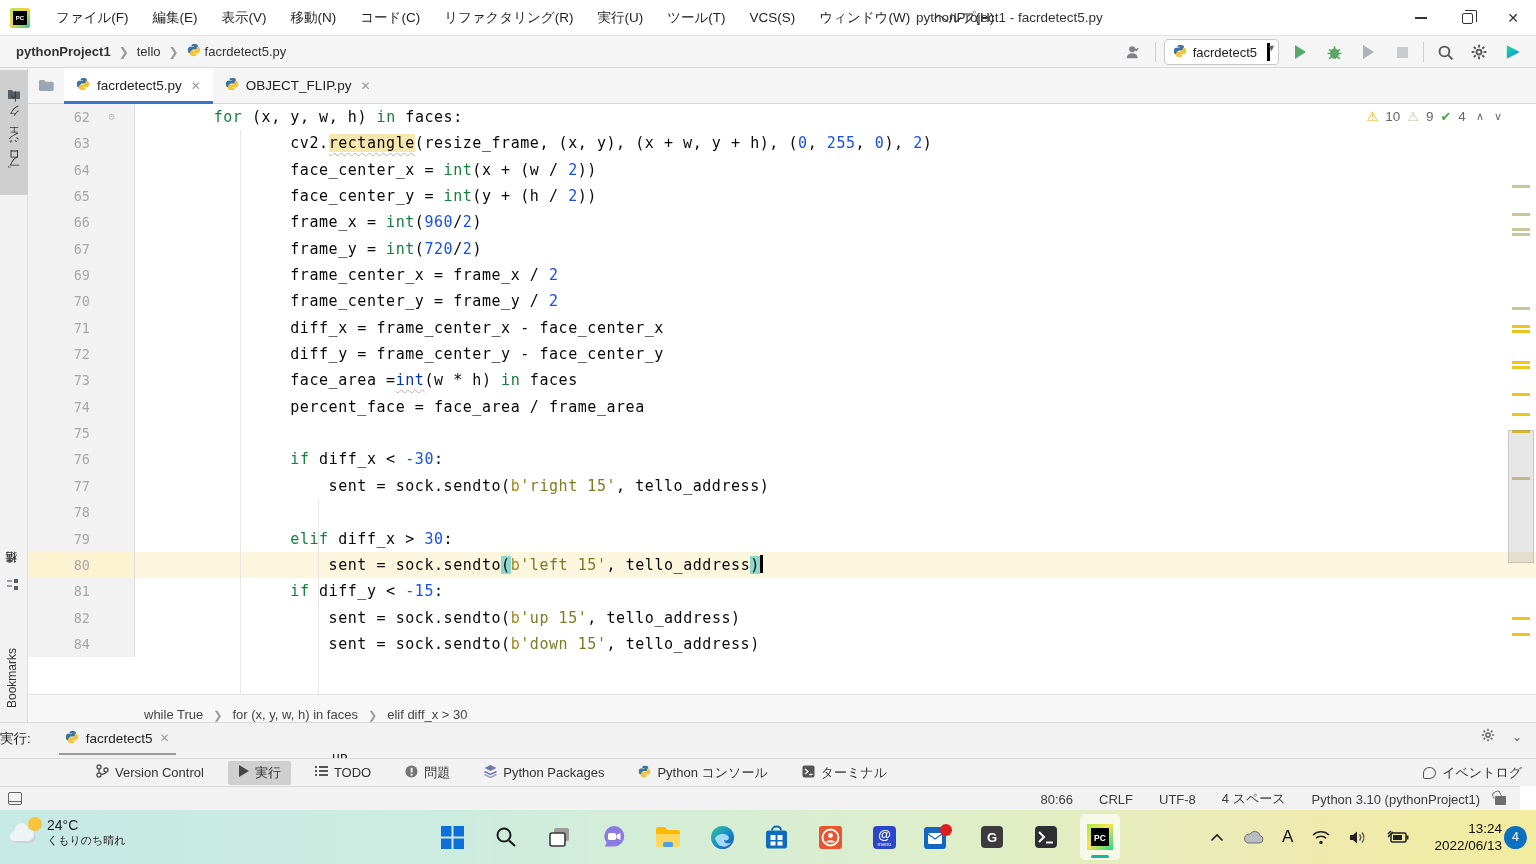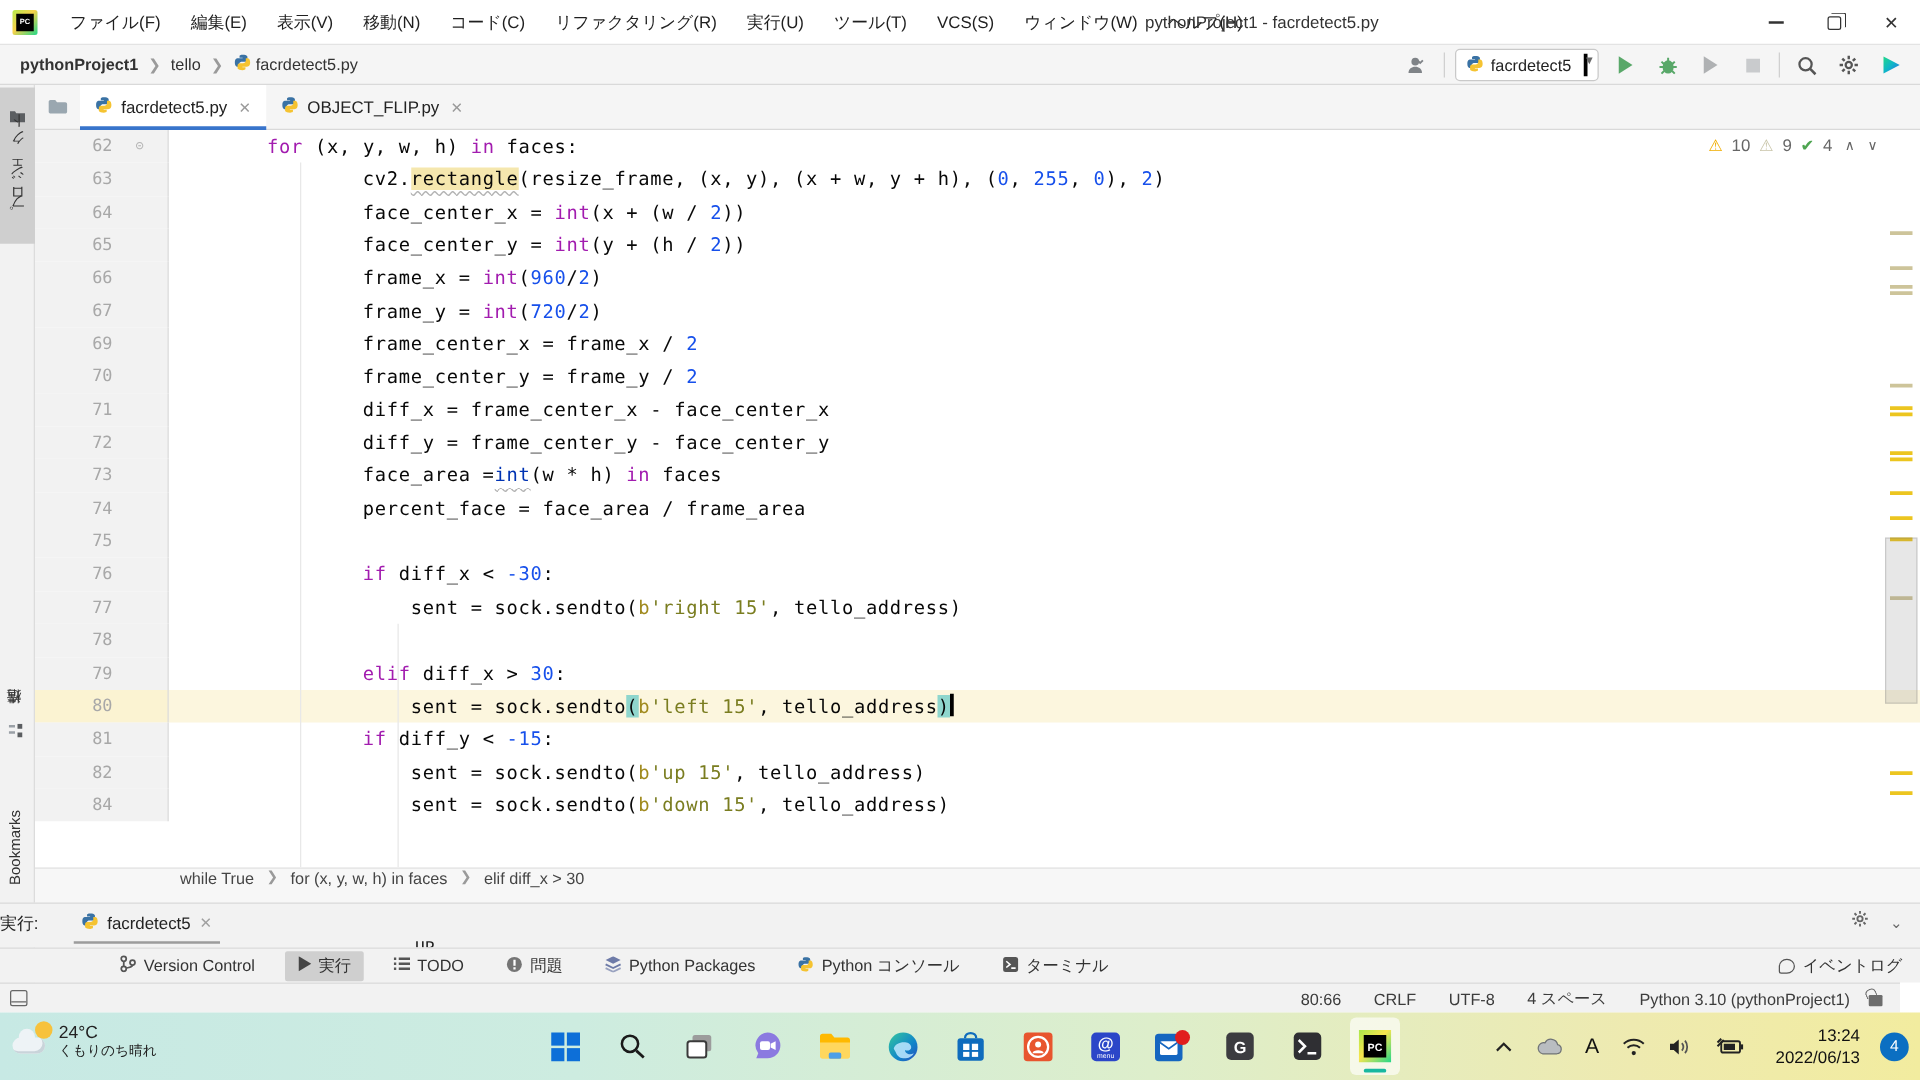--- a/index.html
+++ b/index.html
@@ -55,41 +55,41 @@
 
   
   #editor { position:absolute; left:28px; top:104px; width:1508px; height:590px; background:#fff; overflow:hidden; font-family:"DejaVu Sans Mono","Liberation Mono",monospace; }
   .row { display:flex; height:26.35px; line-height:26.35px; white-space:pre; font-size:15px; letter-spacing:0.55px; }
   .row .gut { width:107px; flex:0 0 107px; background:#f2f2f2; border-right:1px solid #dcdcdc; display:flex; }
   .row.cur .gut { background:#fbf3d2; }
   .row.cur { background:#fcf6de; }
   .ln { width:62px; text-align:right; color:#a8a8a8; font-size:13.5px; letter-spacing:0; }
   .foldc { width:44px; text-align:center; color:#b5b5b5; font-size:11px; }
   .codetxt { padding-left:2px; color:#080808; }
-  .tk { color:#a21caf; }
+  .tk { color:#15803d; }
   .tn { color:#1750eb; }
   .ts { color:#7a7d20; }
   .tb { color:#a08a1e; }
   .thw { background:#f5e7ae; text-decoration:underline wavy #b3b3b3 1px; text-underline-offset:4px; }
   .twk { color:#0033b3; text-decoration:underline wavy #b3b3b3 1px; text-underline-offset:4px; }
   .tpar { background:#8fd6cd; }
   .caret { display:inline-block; width:3px; height:18px; background:#000; vertical-align:-3px; }
   .guide { position:absolute; width:1px; background:#e8e8e8; }
   #insp-widget { position:absolute; right:34px; top:5px; display:flex; align-items:center; gap:7px; font-size:13.5px; color:#666; font-family:"Liberation Sans",sans-serif; letter-spacing:0; }
   #insp-widget .warn1 { color:#f0ad00; font-size:13px; }
   #insp-widget .warn2 { color:#c9c5a9; font-size:13px; }
   #insp-widget .ok { color:#4ea551; font-size:13px; }
   #insp-widget .chev { color:#666; font-size:11px; margin-left:3px; }
   .smark { position:absolute; width:18px; height:2.5px; right:6px; }
   .smark.tan { background:#cdc49a; }
   .smark.yellow { background:#ecc51f; }
   #scroll-thumb { position:absolute; right:2px; width:26px; background:rgba(120,120,120,0.18); border:1px solid rgba(110,110,110,0.25); }
 
   
-  #crumbbar { position:absolute; left:28px; top:694px; width:1508px; height:28px; background:#f7f7f7; border-top:1px solid #e2e2e2; display:flex; align-items:flex-start; padding-left:116px; font-size:13px; color:#454545; }
+  #crumbbar { position:absolute; left:28px; top:694px; width:1508px; height:28px; background:#f7f7f7; border-top:1px solid #e2e2e2; display:flex; align-items:flex-end; padding-left:116px; font-size:13px; color:#454545; }
   #crumbbar .sep { color:#9a9a9a; margin:0 10px; font-size:11px; }
 
   
   #runpanel { position:absolute; left:0; top:722px; width:1536px; height:36px; background:#f2f2f2; border-top:1px solid #d9d9d9; overflow:hidden; }
   #runpanel .hdr { display:flex; align-items:center; height:32px; }
   #run-label { font-size:13.5px; color:#222; }
   #run-tab { display:flex; align-items:center; gap:7px; margin-left:28px; font-size:13.5px; color:#222; height:32px; padding:0 6px; border-bottom:2px solid #9c9c9c; }
   #run-tab .x { color:#a0a0a0; font-size:12px; }
   #run-partial { position:absolute; left:332px; top:28px; font-family:"DejaVu Sans Mono",monospace; font-size:13px; color:#222; }
   #runpanel-right { position:absolute; right:14px; top:4px; display:flex; gap:16px; align-items:center; }
@@ -118,21 +118,21 @@
   #weather-icon .cloud:before { content:""; position:absolute; left:5px; top:-7px; width:13px; height:13px; background:#eef3f6; border-radius:50%; }
   #weather .temp { font-size:14px; color:#222; }
   #weather .desc { font-size:11px; color:#222; }
   #task-icons { position:absolute; left:432px; top:0; height:54px; display:flex; align-items:center; gap:14px; }
   .app { width:40px; height:46px; display:flex; align-items:center; justify-content:center; border-radius:5px; position:relative; }
   .app.active-app { background:rgba(255,255,255,0.65); }
   .app.active-app:after { content:""; position:absolute; bottom:2px; left:11px; width:18px; height:3px; background:#18b8a0; border-radius:2px; }
   #tray { position:absolute; right:0; top:0; height:54px; display:flex; align-items:center; }
   .tray-ic { margin:0 9px; display:flex; align-items:center; justify-content:center; }
   #ime { font-size:17px; color:#111; }
-  #clock { text-align:right; font-size:13.5px; color:#111; line-height:17px; margin:0 16px 0 16px; }
+  #clock { text-align:right; font-size:13.5px; color:#111; line-height:17px; margin:0 2px 0 16px; }
   #notif-badge { width:23px; height:23px; border-radius:50%; background:#0b6fc2; color:#fff; font-size:12.5px; display:flex; align-items:center; justify-content:center; margin-right:9px; }
 </style>
 </head>
 <body>
 
 <div id="stage">
 
   <div id="titlebar">
     <div id="app-logo">
         <div class="inner">PC</div>

